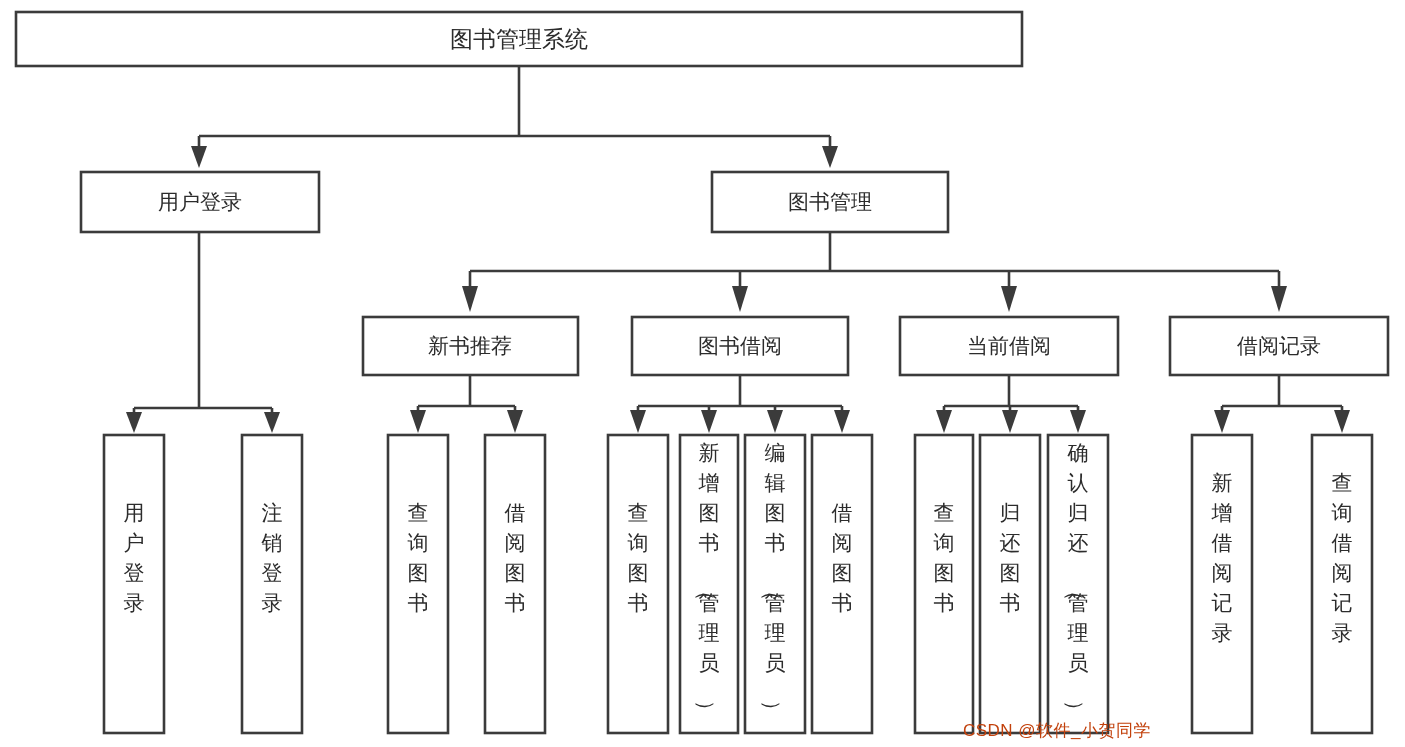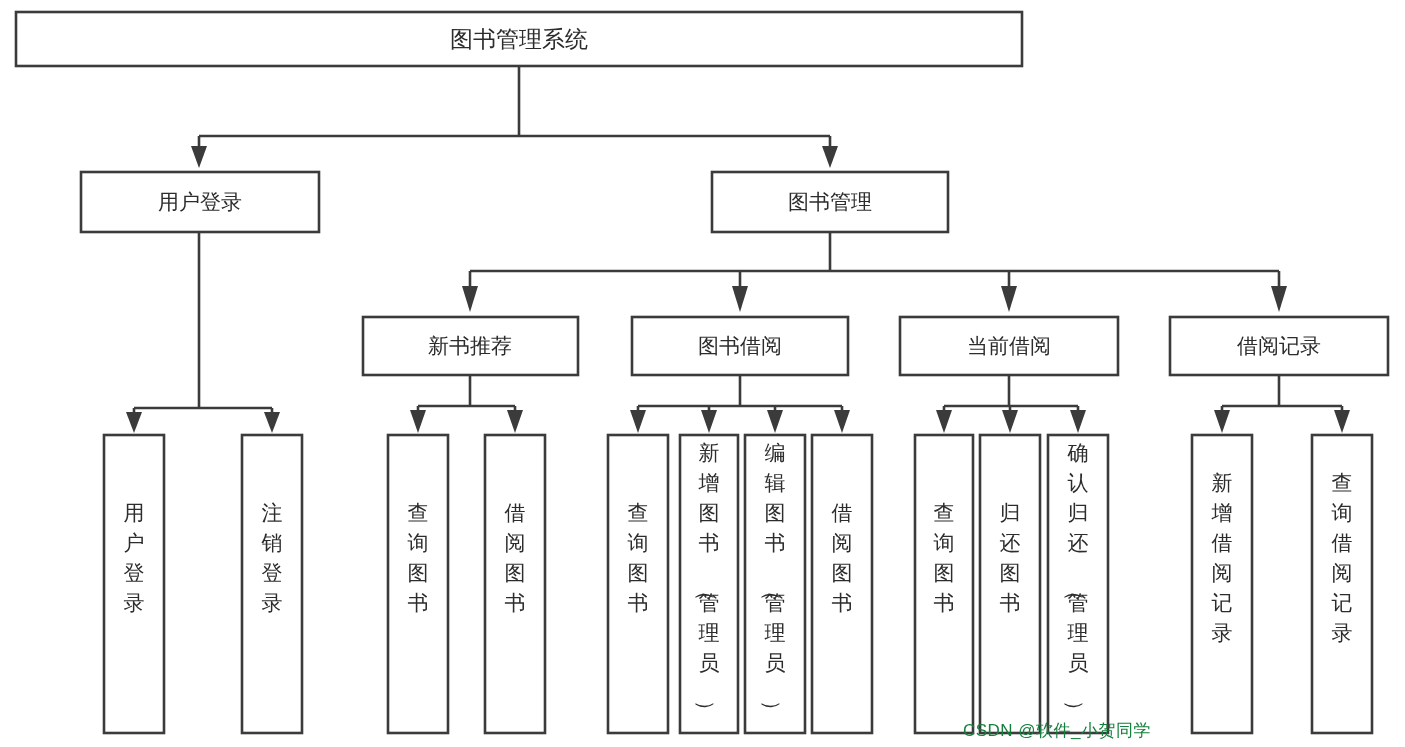--- a/index.html
+++ b/index.html
@@ -57,21 +57,21 @@
   .arrow-head {
     fill: #3b3b3b;
     stroke: none;
   }
   .watermark {
     position: absolute;
     right: 10px;
     bottom: 5px;
     font-family: "Liberation Sans", "DejaVu Sans", sans-serif;
     font-size: 17px;
-    color: #15803d;
+    color: #c2410c;
     letter-spacing: 0.5px;
     white-space: nowrap;
     pointer-events: none;
   }
 </style>
 </head>
 <body>
 
 <div id="diagram-root">
 

